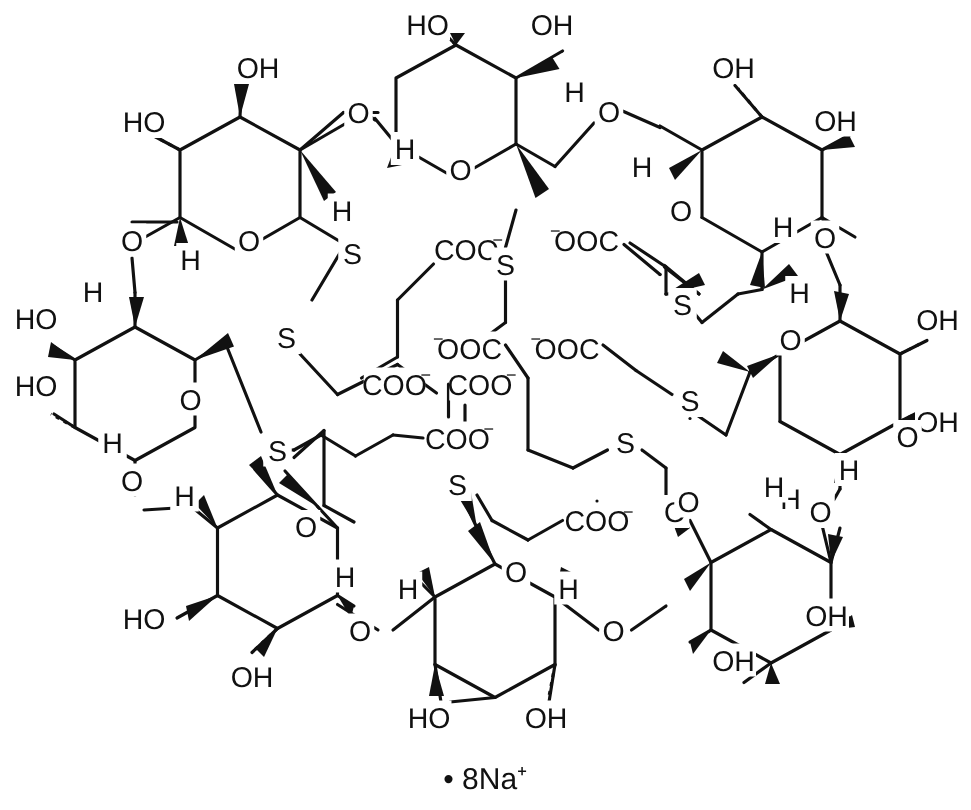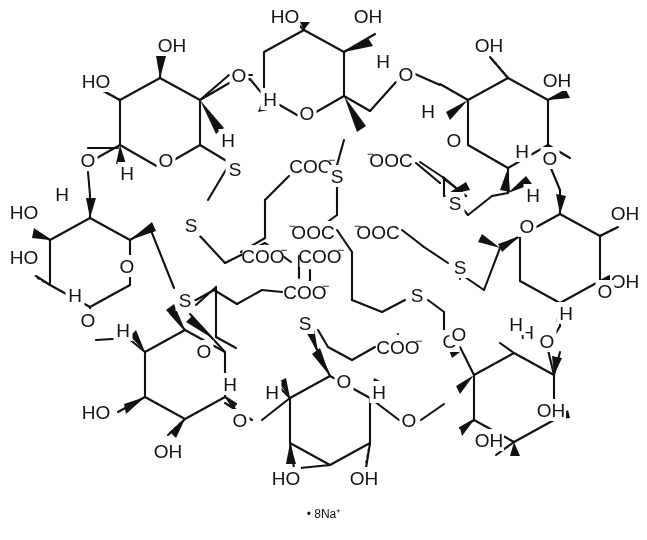--- a/index.html
+++ b/index.html
@@ -3,21 +3,21 @@
 <meta charset="utf-8">
 <style>
   html,body{margin:0;padding:0;background:#fff;}
   body{width:647px;height:540px;font-family:"Liberation Sans",sans-serif;}
   #stage{position:relative;width:647px;height:540px;background:#ffffff;overflow:hidden;}
   #mol{position:absolute;left:0;top:0;width:647px;height:540px;}
   .lbl{font-family:"Liberation Sans",sans-serif;font-size:19px;fill:#111111;}
   .lbl.sup{font-size:12px;}
   #counterion{
     position:absolute;left:0;top:505px;width:647px;text-align:center;
-    font-family:"Liberation Sans",sans-serif;font-size:12px;color:#111;
+    font-family:"Liberation Sans",sans-serif;font-size:20px;color:#111;
   }
 </style>
 </head>
 <body>
 
 <div id="stage">
 
   <svg id="mol" viewBox="0 0 647 540">
     <g stroke="#111111" stroke-width="2.1" fill="none" stroke-linecap="round" stroke-linejoin="round">
 

